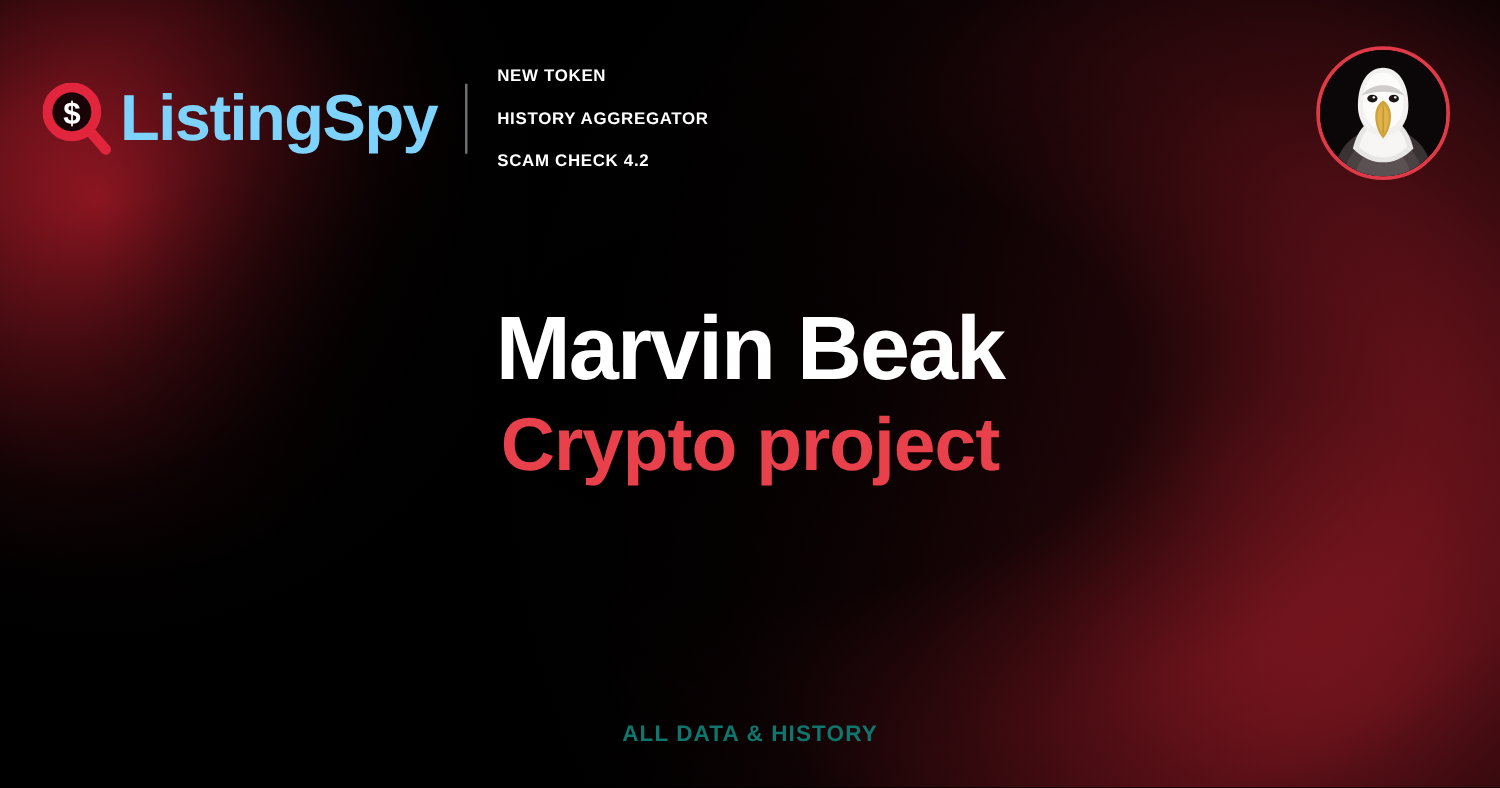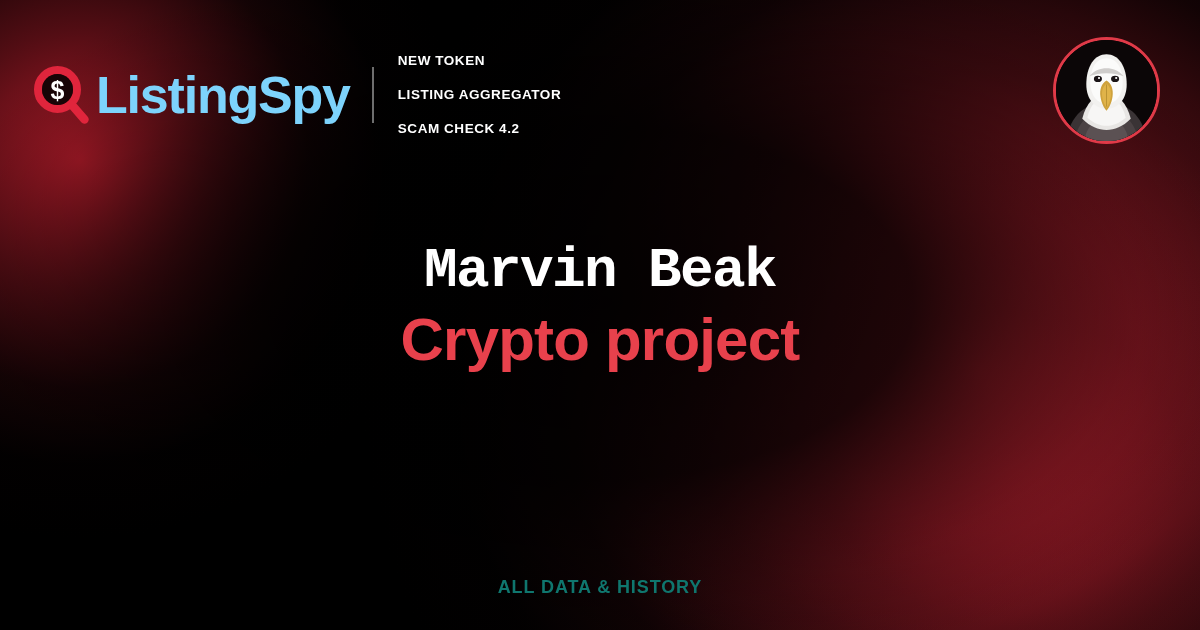--- a/index.html
+++ b/index.html
@@ -121,27 +121,26 @@
 
   
   .center {
     position:absolute;
     left:0; right:0; top:243px;
     text-align:center;
     z-index:4;
   }
 
   .title {
-    font-size:56px;
+    font-size:72px;
     font-weight:bold;
     color:#ffffff;
     letter-spacing:-1.6px;
     line-height:1.02;
     white-space:nowrap;
-    font-family:Liberation Mono, monospace;
   }
 
   .subtitle {
     margin-top:8px;
     font-size:60px;
     font-weight:bold;
     letter-spacing:-0.8px;
     line-height:1.05;
     white-space:nowrap;
   }
@@ -182,21 +181,21 @@
           <text x="23.5" y="33" text-anchor="middle" font-family="Liberation Sans, sans-serif" font-size="25" font-weight="bold" fill="#ffffff">$</text>
         </svg>
       </span>
       <span class="brand-name" style="color:#7dd3fc">ListingSpy</span>
     </div>
 
     <div class="header-divider"></div>
 
     <div class="tagline">
       <span class="tagline-line">NEW TOKEN</span>
-      <span class="tagline-line">LISTING AGGREGATOR</span>
+      <span class="tagline-line">HISTORY AGGREGATOR</span>
       <span class="tagline-line">SCAM CHECK 4.2</span>
     </div>
   </div>
 
   <div class="avatar">
     <svg viewBox="0 0 100 100" aria-hidden="true">
       <rect width="100" height="100" fill="#0b0607"></rect>
 
       <path d="M10 100 C14 74 30 62 50 62 C70 62 86 74 90 100 Z" fill="#3a3335"></path>
       <path d="M18 100 C22 80 34 70 50 70 C66 70 78 80 82 100 Z" fill="#4b4244"></path>

